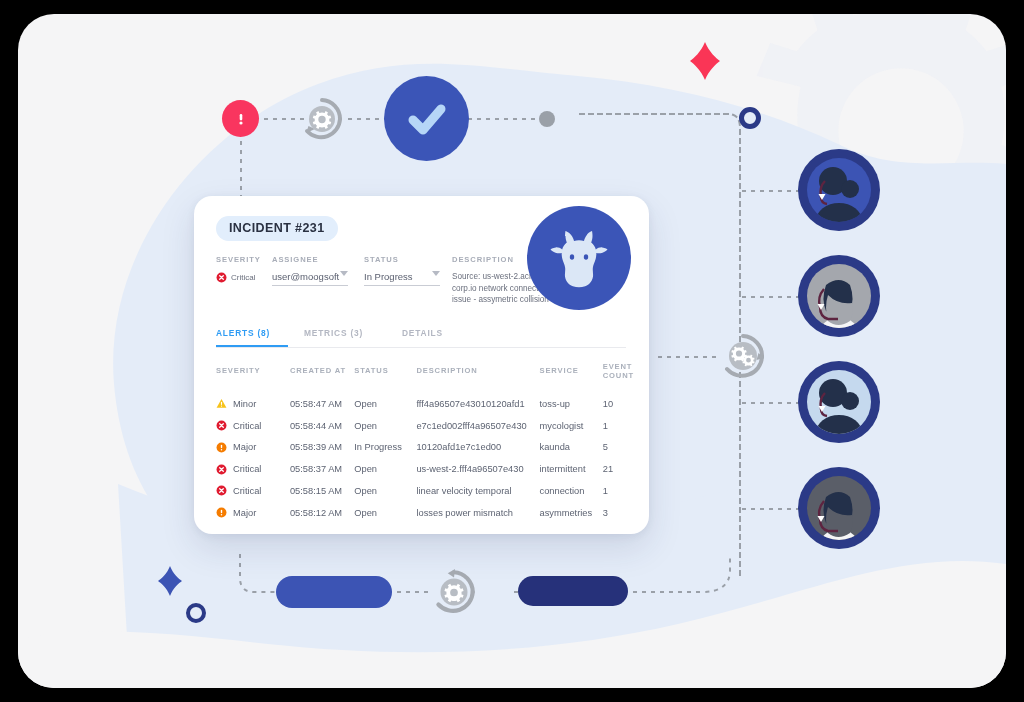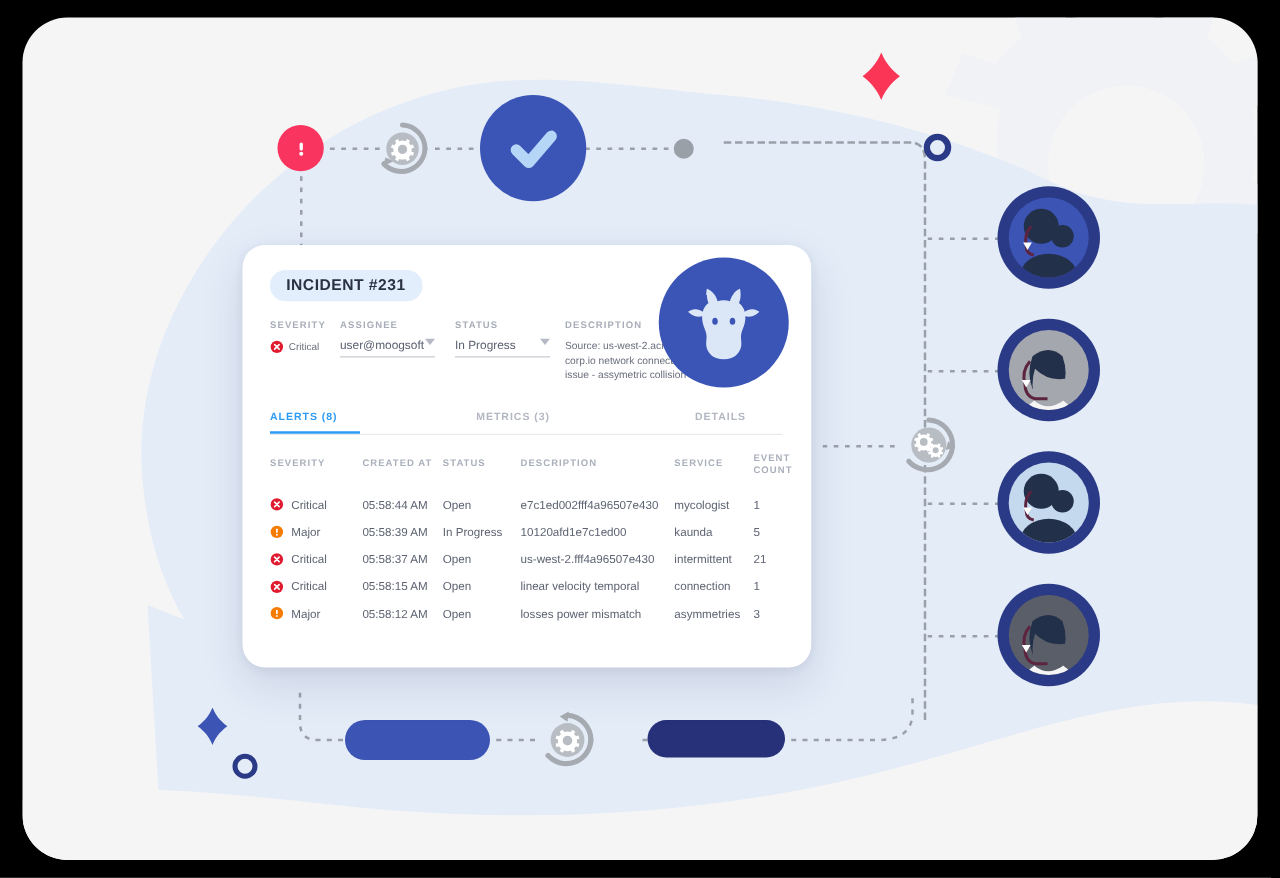--- a/index.html
+++ b/index.html
@@ -44,21 +44,21 @@
   }
   .badge{
     display:inline-block;background:#e2eefc;color:#2a3142;border-radius:14px;
     padding:5px 13px 6px;font-size:12.5px;font-weight:bold;letter-spacing:.4px;
   }
   .flabel{font-size:7.6px;letter-spacing:.9px;color:#a8adb8;font-weight:bold;text-transform:uppercase;}
   .fvalue{font-size:9.5px;color:#5b6070;}
   .underline{border-bottom:1px solid #c9ccd4;height:14px;display:flex;align-items:flex-start;justify-content:space-between;}
   .caret{width:0;height:0;border-left:4px solid transparent;border-right:4px solid transparent;border-top:5px solid #b6bac4;}
 
-  .tabs{display:flex;border-bottom:1px solid #e9eaee;justify-content:space-between;}
+  .tabs{display:flex;border-bottom:1px solid #e9eaee;}
   .tab{font-size:8.4px;font-weight:bold;letter-spacing:.8px;color:#b3b7c2;padding:0 0 7px 0;}
   .tab.active{color:#2f9cf4;border-bottom:2.5px solid #2f9cf4;}
 
   table{border-collapse:collapse;width:100%;}
   th{font-size:7.6px;letter-spacing:.85px;color:#aab0bb;font-weight:bold;text-align:left;padding:0 0 13px 0;text-transform:uppercase;}
   td{font-size:9.3px;color:#5d6372;padding:5.4px 0;vertical-align:middle;}
 
   .sev{display:flex;align-items:center;gap:6px;}
   .sev-ico{width:11px;height:11px;flex:0 0 11px;}
 </style>
@@ -288,20 +288,37 @@
           <th style="width:124px;">DESCRIPTION</th>
           <th style="width:64px;">SERVICE</th>
           <th>EVENT COUNT</th>
         </tr>
             </thead>
         <tbody id="tbody">
               <tr>
                 <td>
                   <span class="sev">
                     <svg class="sev-ico" viewBox="0 0 16 16">
+                      <path d="M8 1.4 L15.2 14 H0.8 Z" fill="#f7c31b"></path>
+                      <rect x="7.2" y="5.6" width="1.6" height="4.4" rx=".8" fill="#fff"></rect>
+                      <circle cx="8" cy="11.8" r=".95" fill="#fff"></circle>
+                    </svg>
+                    <span>Minor</span>
+                  </span>
+                </td>
+                <td>05:58:47 AM</td>
+                <td>Open</td>
+                <td>fff4a96507e43010120afd1</td>
+                <td>toss-up</td>
+                <td>10</td>
+              </tr>
+              <tr>
+                <td>
+                  <span class="sev">
+                    <svg class="sev-ico" viewBox="0 0 16 16">
                       <circle cx="8" cy="8" r="7.2" fill="#e01b30"></circle>
                       <path d="M5.4 5.4 L10.6 10.6 M10.6 5.4 L5.4 10.6" stroke="#fff" stroke-width="1.9" stroke-linecap="round"></path>
                     </svg>
                     <span>Critical</span>
                   </span>
                 </td>
                 <td>05:58:44 AM</td>
                 <td>Open</td>
                 <td>e7c1ed002fff4a96507e430</td>
                 <td>mycologist</td>

